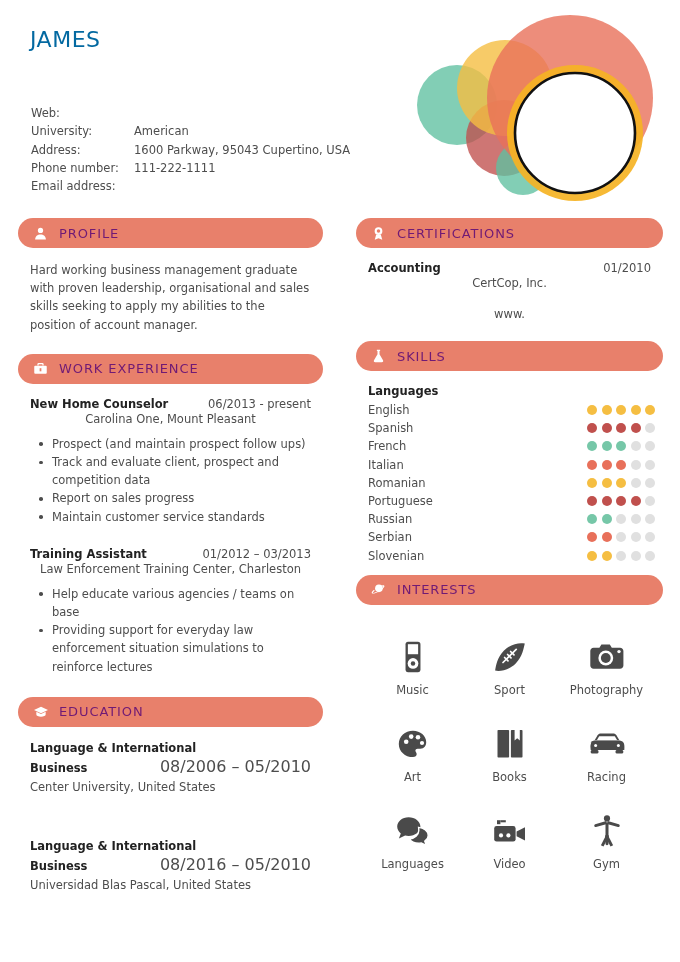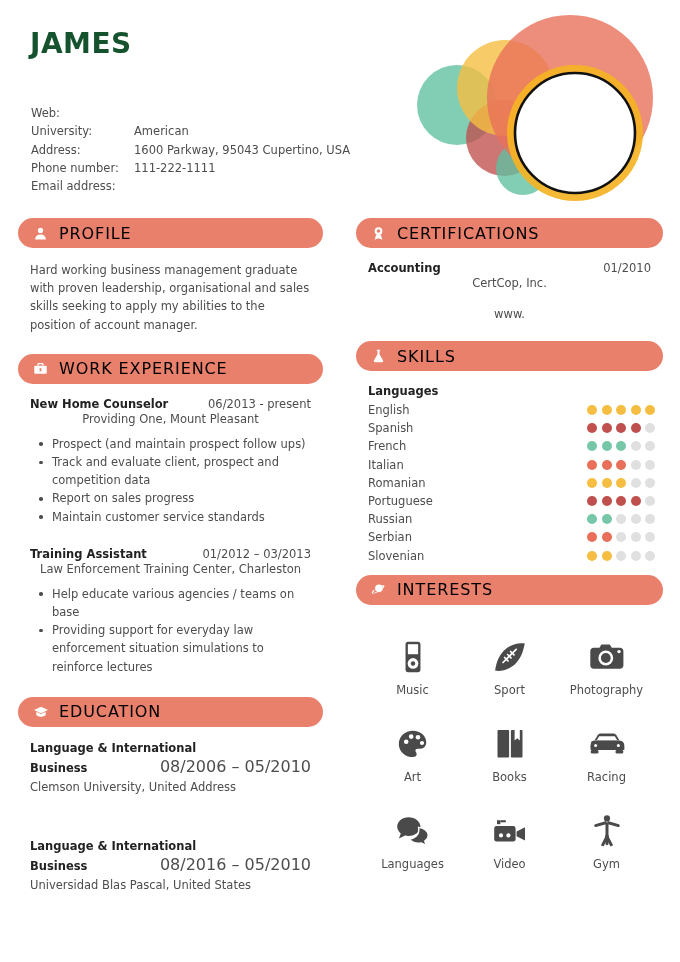--- a/index.html
+++ b/index.html
@@ -9,22 +9,22 @@
     font-family: "DejaVu Sans", "Liberation Sans", sans-serif;
     color: #4d4d4d;
     overflow: hidden;
   }
   .page { position: relative; width: 680px; height: 962px; }
 
   
   .header { position: absolute; left: 0; top: 0; width: 680px; height: 210px; }
   .name {
     position: absolute; left: 30px; top: 27px;
-    font-size: 28px; font-weight: 700; letter-spacing: 0.5px;
-    color: #14532d;
+    font-size: 22px; font-weight: 400; letter-spacing: 0.5px;
+    color: #0369a1;
   }
   .contact { position: absolute; left: 31px; top: 104px; font-size: 11.5px; line-height: 18.3px; }
   .contact-row { display: flex; }
   .contact-key { width: 103px; color: #4d4d4d; }
   .contact-val { color: #4d4d4d; }
 
   
   .graphic { position: absolute; left: 400px; top: 8px; width: 270px; height: 198px; }
   .graphic svg { display: block; }
 
@@ -43,21 +43,21 @@
     margin-bottom: 13px;
   }
   .bar .bicon {
     width: 19px; height: 19px;
     display: flex; align-items: center; justify-content: center;
     margin-right: 9px;
     flex: none;
   }
   .bar .bicon svg { display: block; fill: #ffffff; }
   .bar .btitle {
-    color: #000000; font-size: 16px; letter-spacing: 0.9px; font-weight: 400;
+    color: #701a75; font-size: 13px; letter-spacing: 0.9px; font-weight: 400;
   }
 
   
   .para { font-size: 11.5px; line-height: 18.2px; padding: 0 12px 0 12px; color: #4d4d4d; }
 
   .entry { padding: 0 12px; }
   .entry-head {
     display: flex; justify-content: space-between; align-items: baseline;
     font-size: 11.5px;
   }
@@ -164,21 +164,21 @@
           </svg>
       </span>
       <span class="btitle">WORK EXPERIENCE</span>
     </div>
     <div id="work-entries">
         <div class="entry">
           <div class="entry-head">
             <span class="entry-title">New Home Counselor</span>
             <span class="entry-date">06/2013 - present</span>
           </div>
-          <div class="entry-sub">Providing One, Mount Pleasant</div>
+          <div class="entry-sub">Carolina One, Mount Pleasant</div>
           <ul class="bullets">
             <li>Prospect (and maintain prospect follow ups)</li>
             <li>Track and evaluate client, prospect and competition data</li>
             <li>Report on sales progress</li>
             <li>Maintain customer service standards</li>
           </ul>
         </div>
         <div class="entry" style="margin-top: 21px;">
           <div class="entry-head">
             <span class="entry-title">Training Assistant</span>
@@ -201,21 +201,21 @@
       </span>
       <span class="btitle">EDUCATION</span>
     </div>
     <div id="education-entries">
         <div class="entry">
           <div class="edu-title">Language &amp; International</div>
           <div class="edu-line2">
             <span class="edu-title">Business</span>
             <span class="entry-date">08/2006 – 05/2010</span>
           </div>
-          <div class="edu-sub">Clemson University, United Address</div>
+          <div class="edu-sub">Center University, United States</div>
         </div>
         <div class="entry" style="margin-top: 42px;">
           <div class="edu-title">Language &amp; International</div>
           <div class="edu-line2">
             <span class="edu-title">Business</span>
             <span class="entry-date">08/2016 – 05/2010</span>
           </div>
           <div class="edu-sub">Universidad Blas Pascal, United States</div>
         </div>
       </div>

